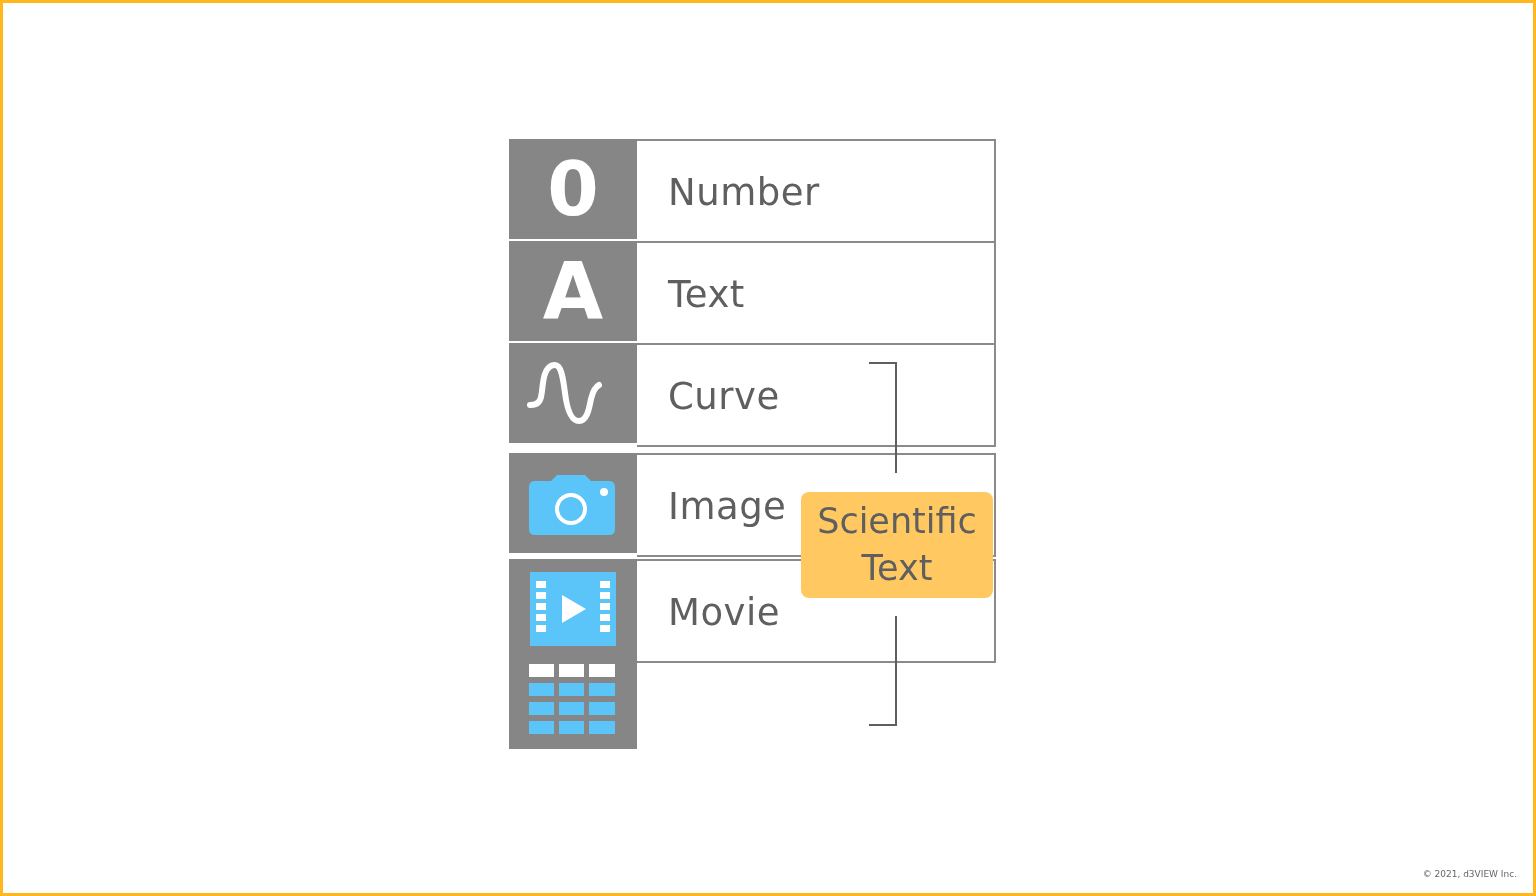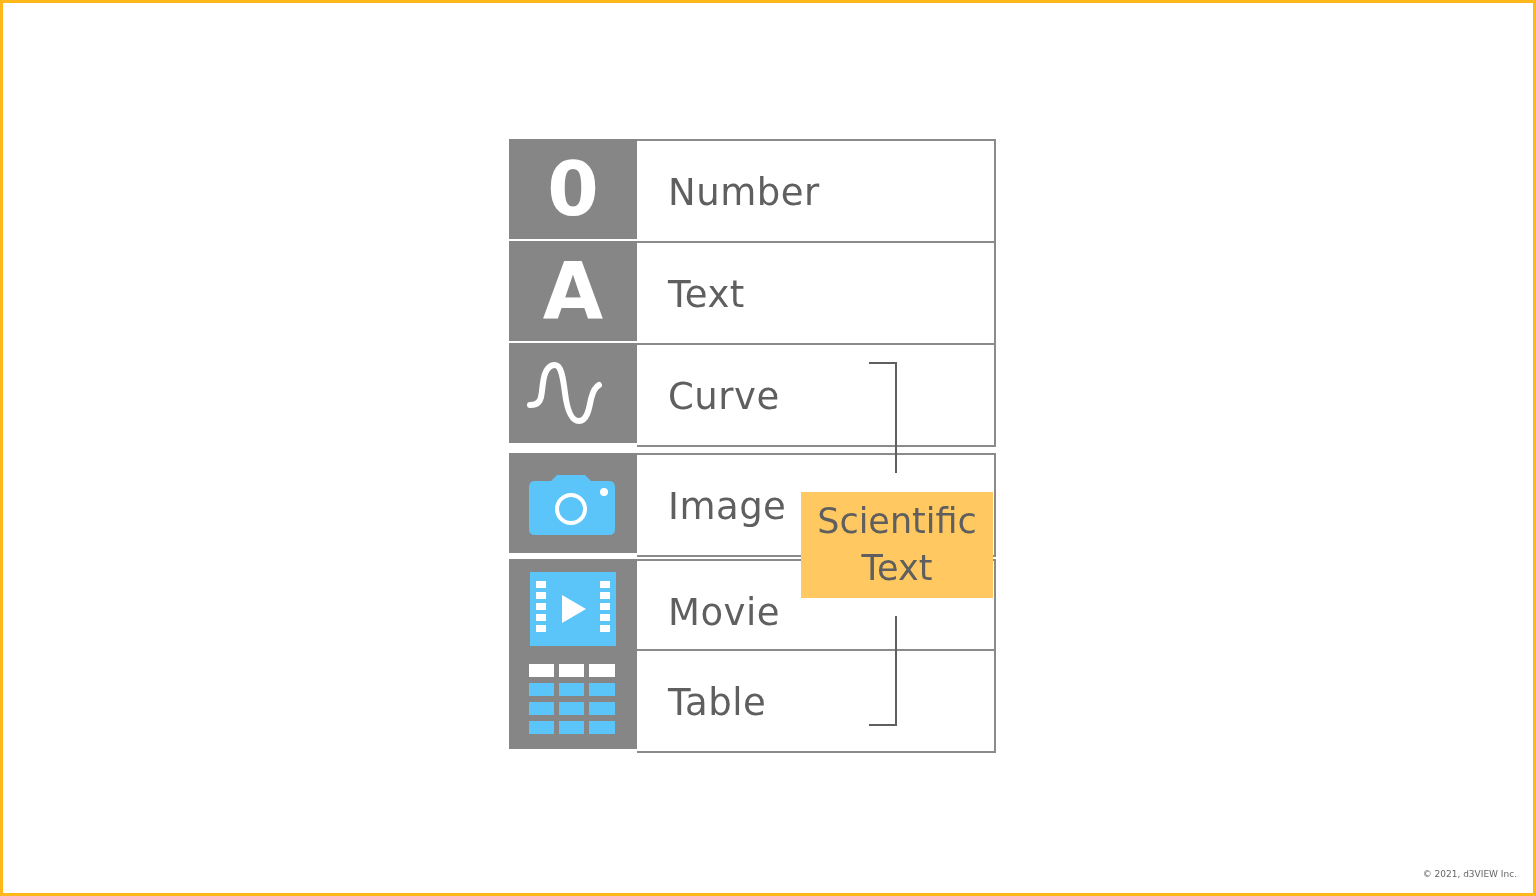--- a/index.html
+++ b/index.html
@@ -11,21 +11,21 @@
   .row { position:absolute; left:0; width:487px; height:102px; }
   .icell { position:absolute; left:0; top:0; width:128px; height:100px; background:#868686; }
   .lcell { position:absolute; left:128px; top:0; width:357px; height:100px; border:2px solid #8a8a8a;
            border-left:none; background:#fff; box-sizing:content-box; }
   .lcell span { position:absolute; left:31px; top:30px; font-size:37px; color:#5f5f5f; letter-spacing:0.5px; }
   .glyph { position:absolute; left:0; top:0; width:128px; height:100px; color:#fff; font-weight:bold;
            text-align:center; line-height:100px; font-size:74px; }
   svg { position:absolute; }
   .bracket { position:absolute; border-color:#5f5f5f; border-style:solid; }
   .sci { position:absolute; left:801px; top:492px; width:192px; height:106px; background:#FFC861;
-         color:#5f5f5f; font-size:35px; text-align:center; line-height:47px; padding-top:6px; box-sizing:border-box; }
+         color:#5f5f5f; font-size:35px; text-align:center; line-height:47px; padding-top:6px; box-sizing:border-box;border-radius:8px; }
   .copy { position:absolute; right:19px; bottom:17px; font-size:9px; color:#666;text-align:center; }
 </style>
 </head>
 <body>
 
 <div class="frame"></div>
 
 <div class="grid">
 
   <div class="row" style="top:0">
@@ -108,23 +108,20 @@
             <rect x="80" y="34" width="26" height="13"></rect>
           <rect x="20" y="53" width="25" height="13"></rect>
             <rect x="50" y="53" width="25" height="13"></rect>
             <rect x="80" y="53" width="26" height="13"></rect>
           <rect x="20" y="72" width="25" height="13"></rect>
             <rect x="50" y="72" width="25" height="13"></rect>
             <rect x="80" y="72" width="26" height="13"></rect>
         </g>
       </svg>
     </div>
-    <div class="lcell">
-        <span>Table</span>
-      </div>
   </div>
 </div>
 
 <div class="bracket" style="left:869px; top:362px; width:26px; height:109px; border-width:2px 2px 0 0;"></div>
 <div class="bracket" style="left:869px; top:616px; width:26px; height:108px; border-width:0 2px 2px 0;"></div>
 
 <div class="sci">
   <div>Scientific</div>
   <div>Text</div>
 </div>

